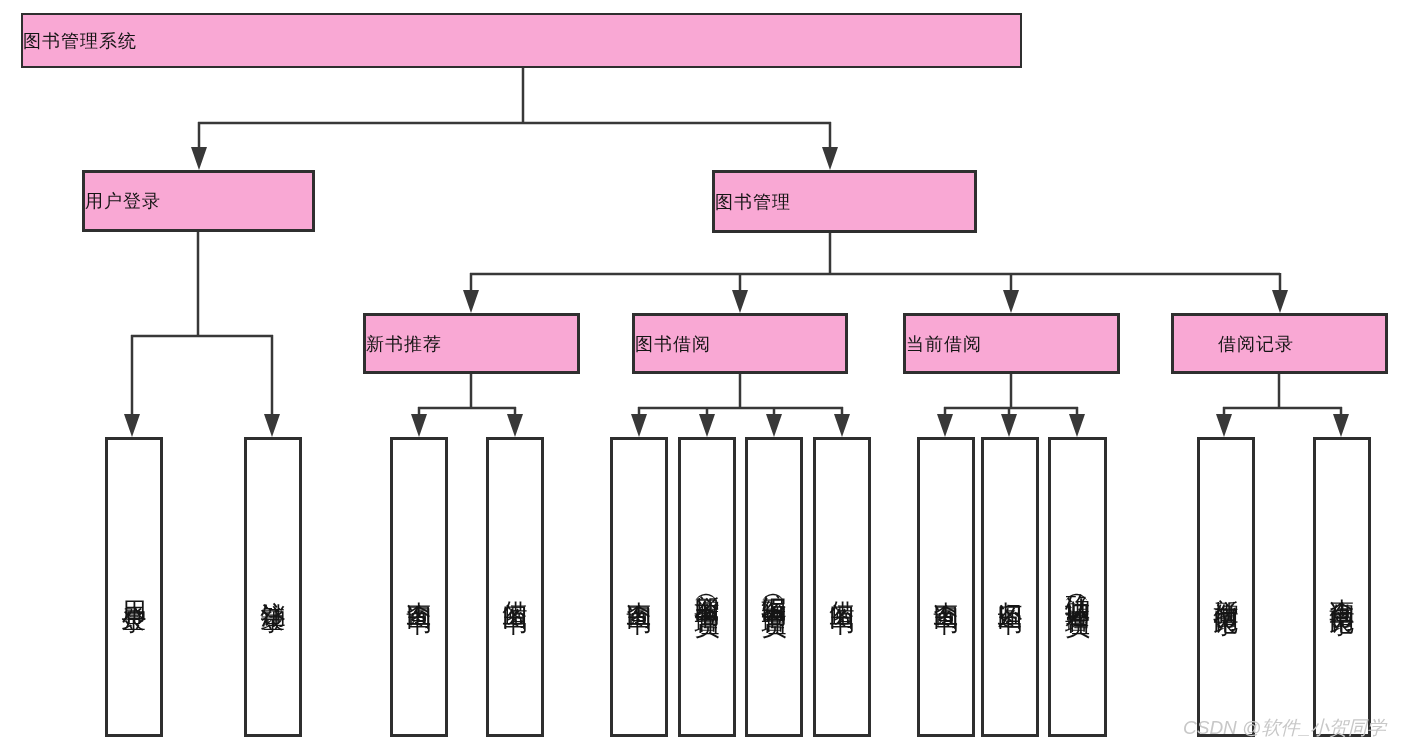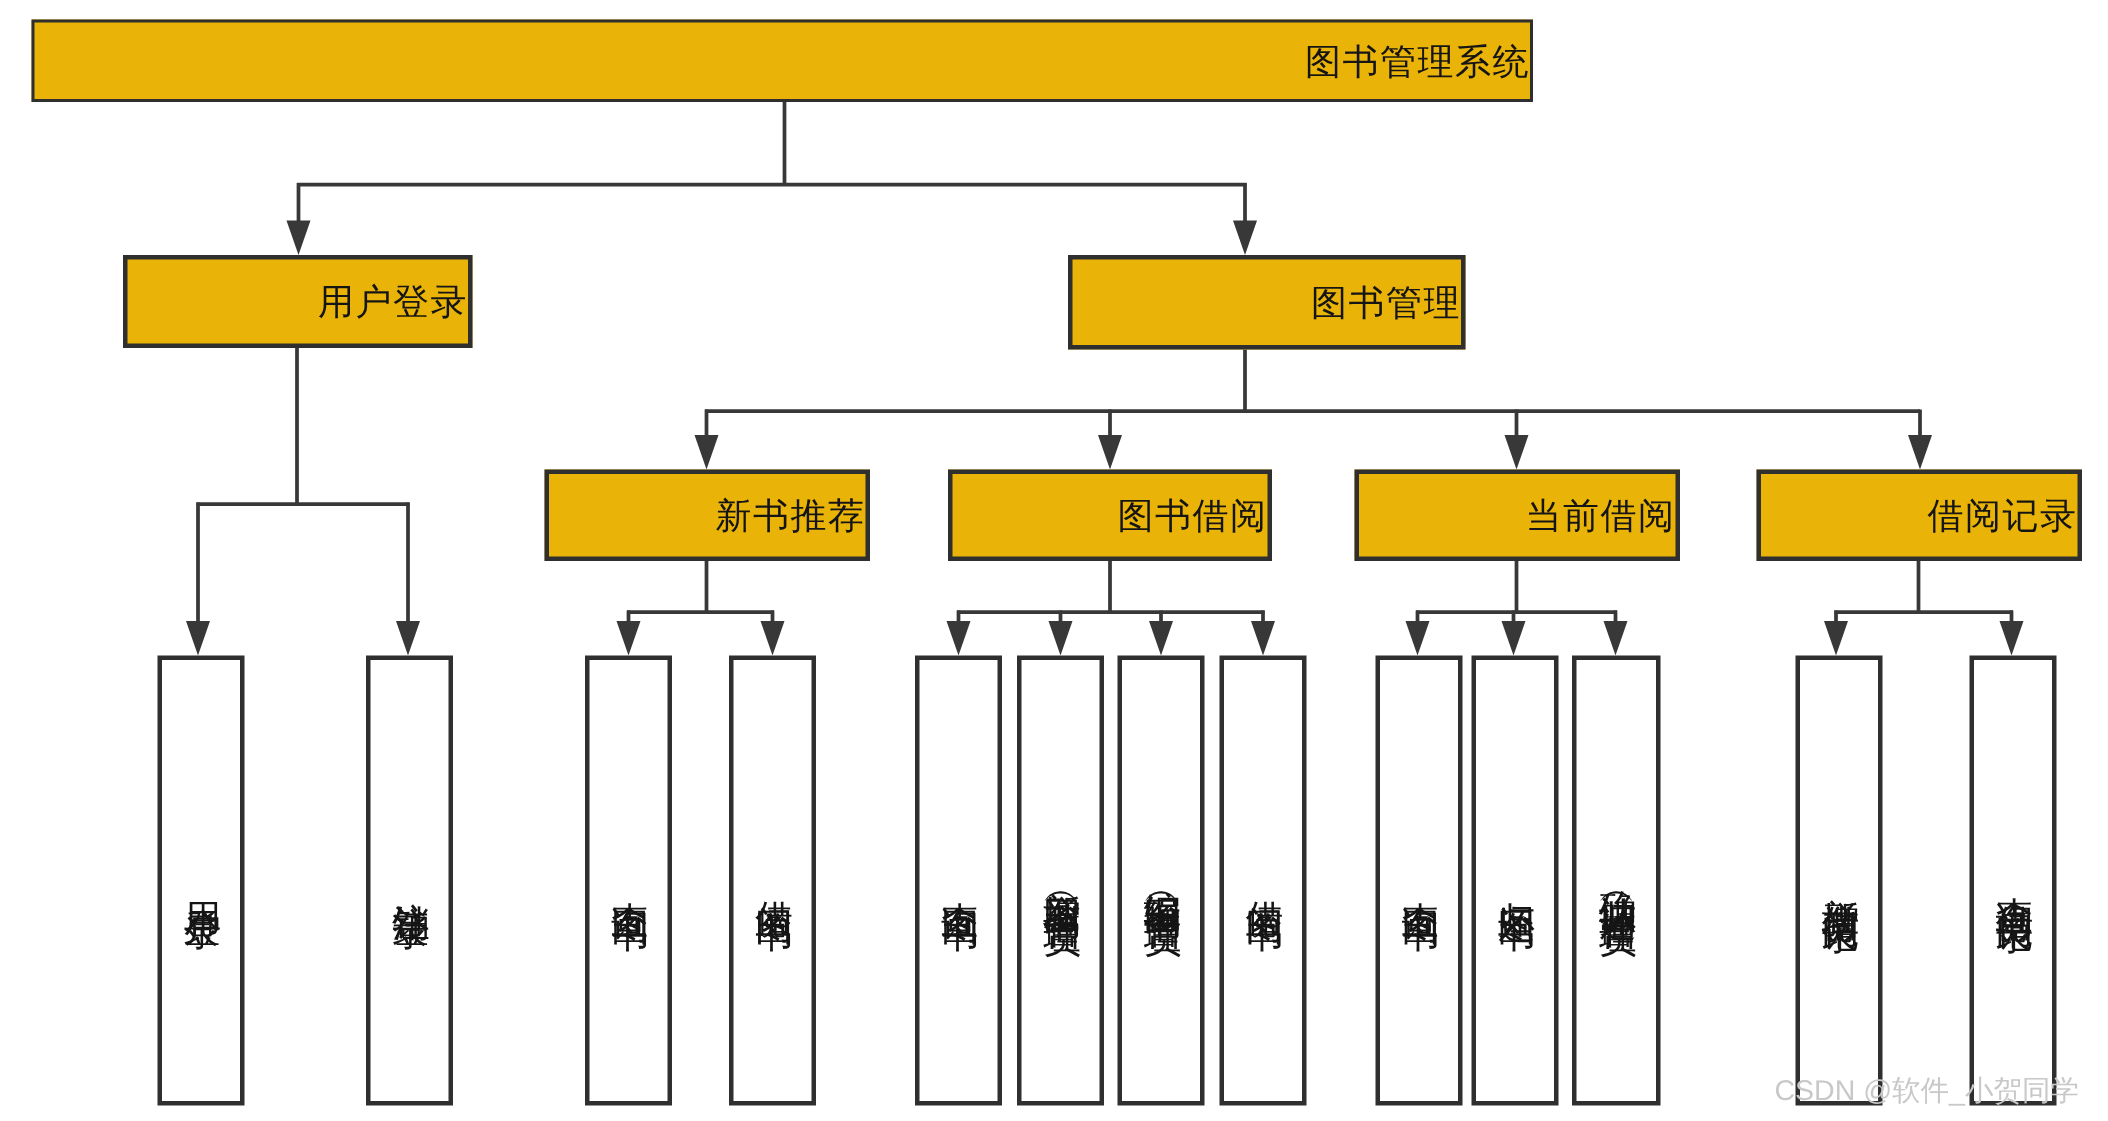--- a/index.html
+++ b/index.html
@@ -16,24 +16,24 @@
     background:var(--bg);
     overflow:hidden;
     font-family:"Liberation Sans","DejaVu Sans",sans-serif;
     color:var(--text);
   }
   #wires{position:absolute;left:0;top:0;width:1405px;height:747px;z-index:1;}
   #wires line{stroke:var(--connector);stroke-width:2.5;}
   #wires path{fill:var(--connector);stroke:none;}
   .hnode{
     position:absolute;z-index:2;
-    background:#eab308;
+    background:#f9a8d4;
     border:3px solid var(--border);
-    display:flex;align-items:center;justify-content:flex-end;
-    font-size:24px;letter-spacing:1px;
+    display:flex;align-items:center;justify-content:flex-start;
+    font-size:18px;letter-spacing:1px;
     box-sizing:border-box;
   }
   .root{border-width:2px;}
   .leaf{
     position:absolute;z-index:2;
     top:437px;height:300px;width:58px;
     background:#fff;
     border:3px solid var(--border);
     display:flex;align-items:center;justify-content:center;
     box-sizing:border-box;
@@ -44,20 +44,21 @@
     letter-spacing:3px;
     line-height:1;
     white-space:nowrap;
   }
   .watermark{
     position:absolute;z-index:5;
     left:1183px;top:716px;width:222px;
     font-size:19px;line-height:24px;
     color:var(--watermark);
     white-space:nowrap;
+    font-style:italic;
   }
 </style>
 </head>
 <body>
 
 <div id="canvas">
 
   <svg id="wires" viewBox="0 0 1405 747">
 
     <line x1="523" y1="68" x2="523" y2="124"></line>
@@ -130,21 +131,21 @@
   <div class="hnode" style="left:712px;top:170px;width:265px;height:63px;">
     <span>图书管理</span>
   </div>
 
   <div class="hnode" style="left:632px;top:313px;width:216px;height:61px;">
     <span>图书借阅</span>
   </div>
   <div class="hnode" style="left:363px;top:313px;width:217px;height:61px;">
     <span>新书推荐</span>
   </div>
-  <div class="hnode" style="left:903px;top:313px;width:217px;height:61px;padding-left:44px;">
+  <div class="hnode" style="left:903px;top:313px;width:217px;height:61px;">
     <span>当前借阅</span>
   </div>
   <div class="hnode" style="left:1171px;top:313px;width:217px;height:61px;padding-left:44px;">
     <span>借阅记录</span>
   </div>
 
   <div class="leaf" style="left:105px;">
     <span class="vtext">用户登录</span>
   </div>
   <div class="leaf" style="left:244px;">

